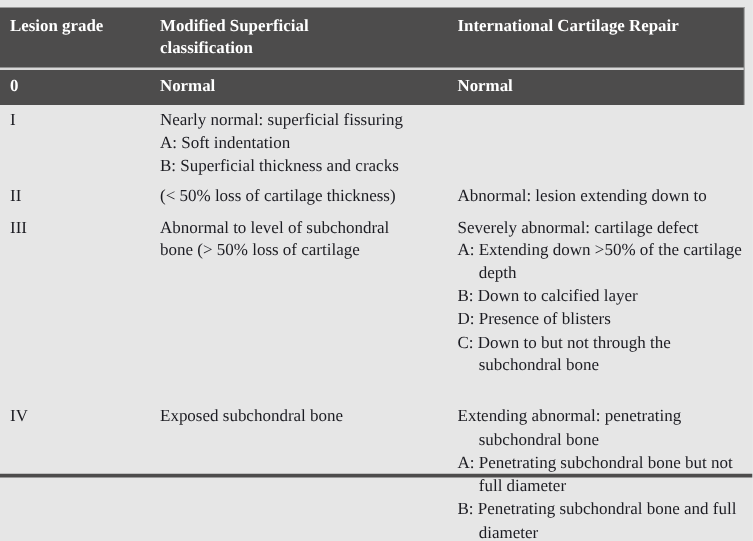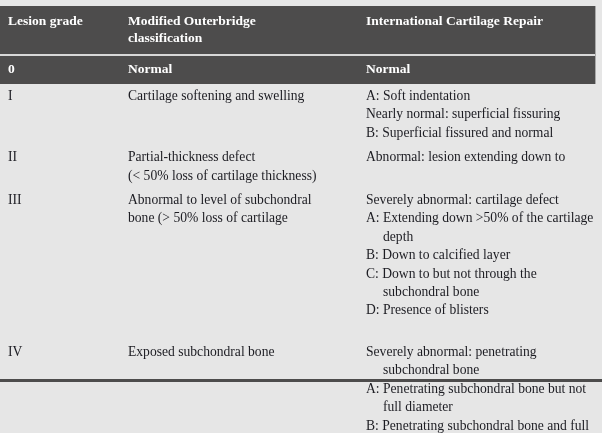--- a/index.html
+++ b/index.html
@@ -114,21 +114,21 @@
 
 <div id="table-root">
 
   <div class="header-wrap">
 
     <div class="row header-row">
       <div class="c1">
         <span class="line">Lesion grade</span>
       </div>
       <div class="c2">
-        <span class="line">Modified Outerbridge</span>
+        <span class="line">Modified Superficial</span>
         <span class="line">classification</span>
       </div>
       <div class="c3">
         <span class="line">International Cartilage Repair</span>
       </div>
     </div>
 
     <div class="sep-line"></div>
 
     <div class="row zero-row">
@@ -144,69 +144,65 @@
     </div>
 
   </div>
 
   <div class="body-wrap">
 
     <div class="row body-row">
       <div class="c1">
         <span class="line">I</span>
       </div>
-      <div class="c2">
-        <span class="line">Cartilage softening and swelling</span>
-      </div>
-      <div class="c3">
+      <div class="c3">
+        <span class="hang">Nearly normal: superficial fissuring</span>
         <span class="hang">A: Soft indentation</span>
-        <span class="hang">Nearly normal: superficial fissuring</span>
-        <span class="hang">B: Superficial fissured and normal</span>
+        <span class="hang">B: Superficial thickness and cracks</span>
       </div>
     </div>
 
     <div class="row body-row">
       <div class="c1">
         <span class="line">II</span>
       </div>
       <div class="c2">
-        <span class="line">Partial-thickness defect</span>
         <span class="line">(&lt; 50% loss of cartilage thickness)</span>
       </div>
       <div class="c3">
         <span class="line">Abnormal: lesion extending down to</span>
       </div>
     </div>
 
     <div class="row body-row">
       <div class="c1">
         <span class="line">III</span>
       </div>
       <div class="c2">
         <span class="line">Abnormal to level of subchondral</span>
         <span class="line">bone (&gt; 50% loss of cartilage</span>
       </div>
       <div class="c3">
         <span class="hang">Severely abnormal: cartilage defect</span>
         <span class="hang">A: Extending down &gt;50% of the cartilage depth</span>
         <span class="hang">B: Down to calcified layer</span>
+        <span class="hang">D: Presence of blisters</span>
         <span class="hang">C: Down to but not through the subchondral bone</span>
-        <span class="hang">D: Presence of blisters</span>
       </div>
     </div>
 
     <div class="row body-row" style="padding-top:20px;">
       <div class="c1">
         <span class="line">IV</span>
       </div>
       <div class="c2">
         <span class="line">Exposed subchondral bone</span>
       </div>
       <div class="c3">
-        <span class="hang">Severely abnormal: penetrating subchondral bone</span>
+        <span class="hang">Extending abnormal: penetrating subchondral bone</span>
         <span class="hang">A: Penetrating subchondral bone but not full diameter</span>
         <span class="hang">B: Penetrating subchondral bone and full diameter</span>
       </div>
     </div>
 
   </div>
 
   <div class="bottom-rule"></div>
 
 </div>

